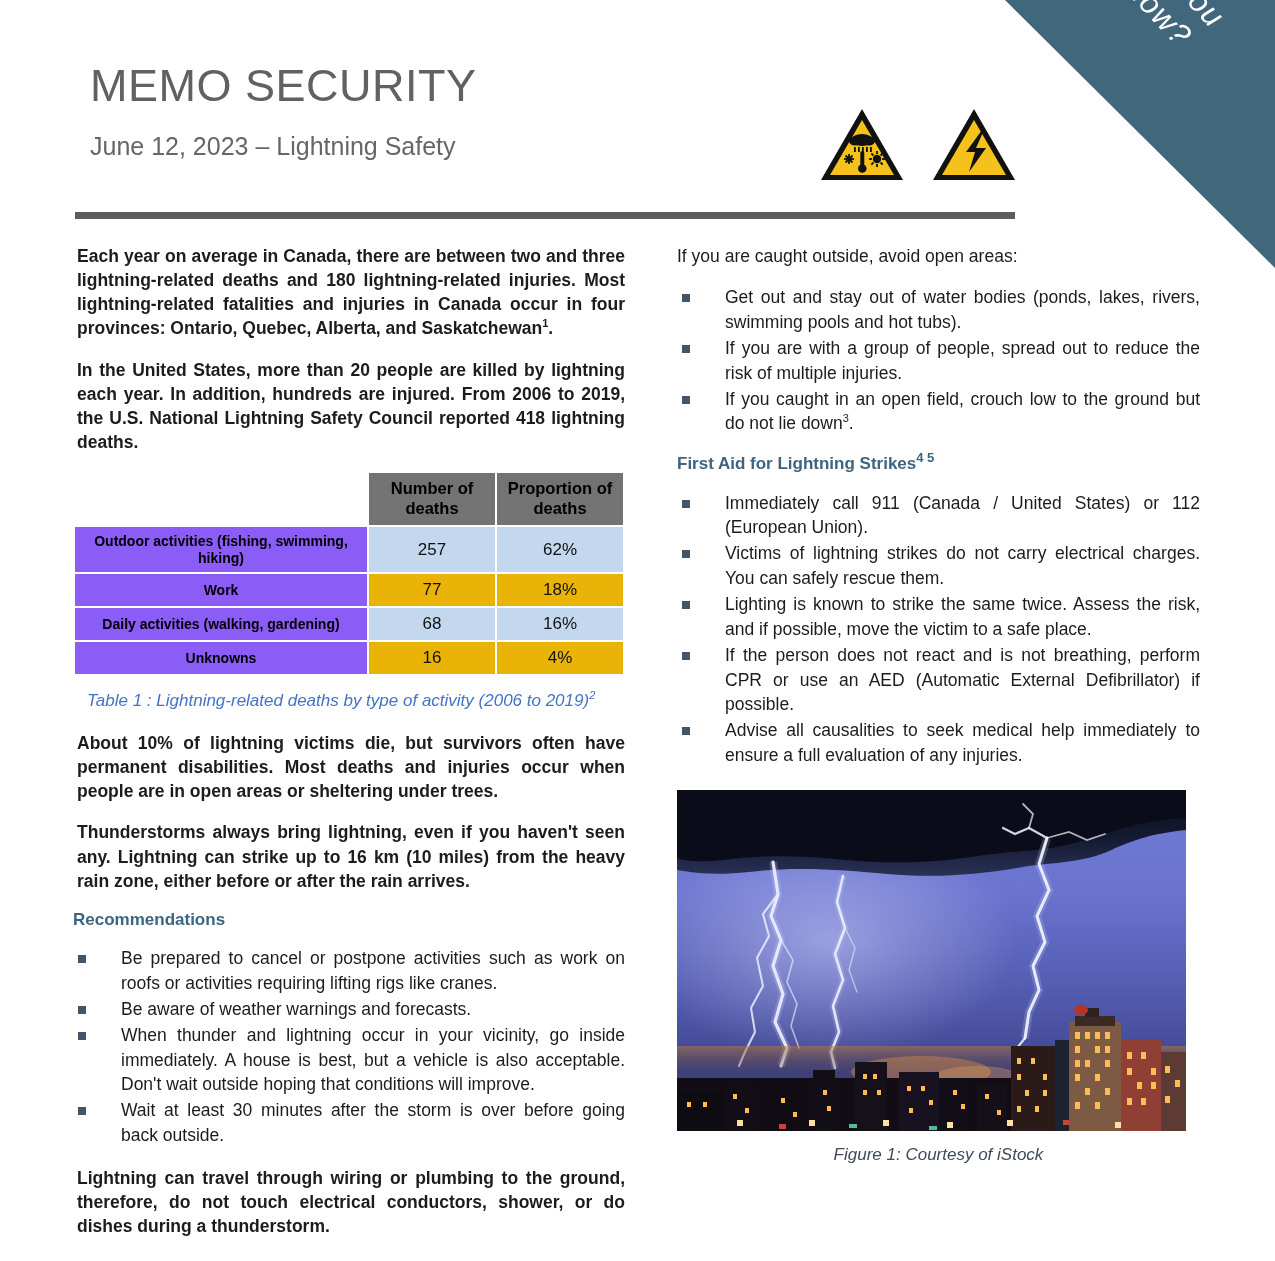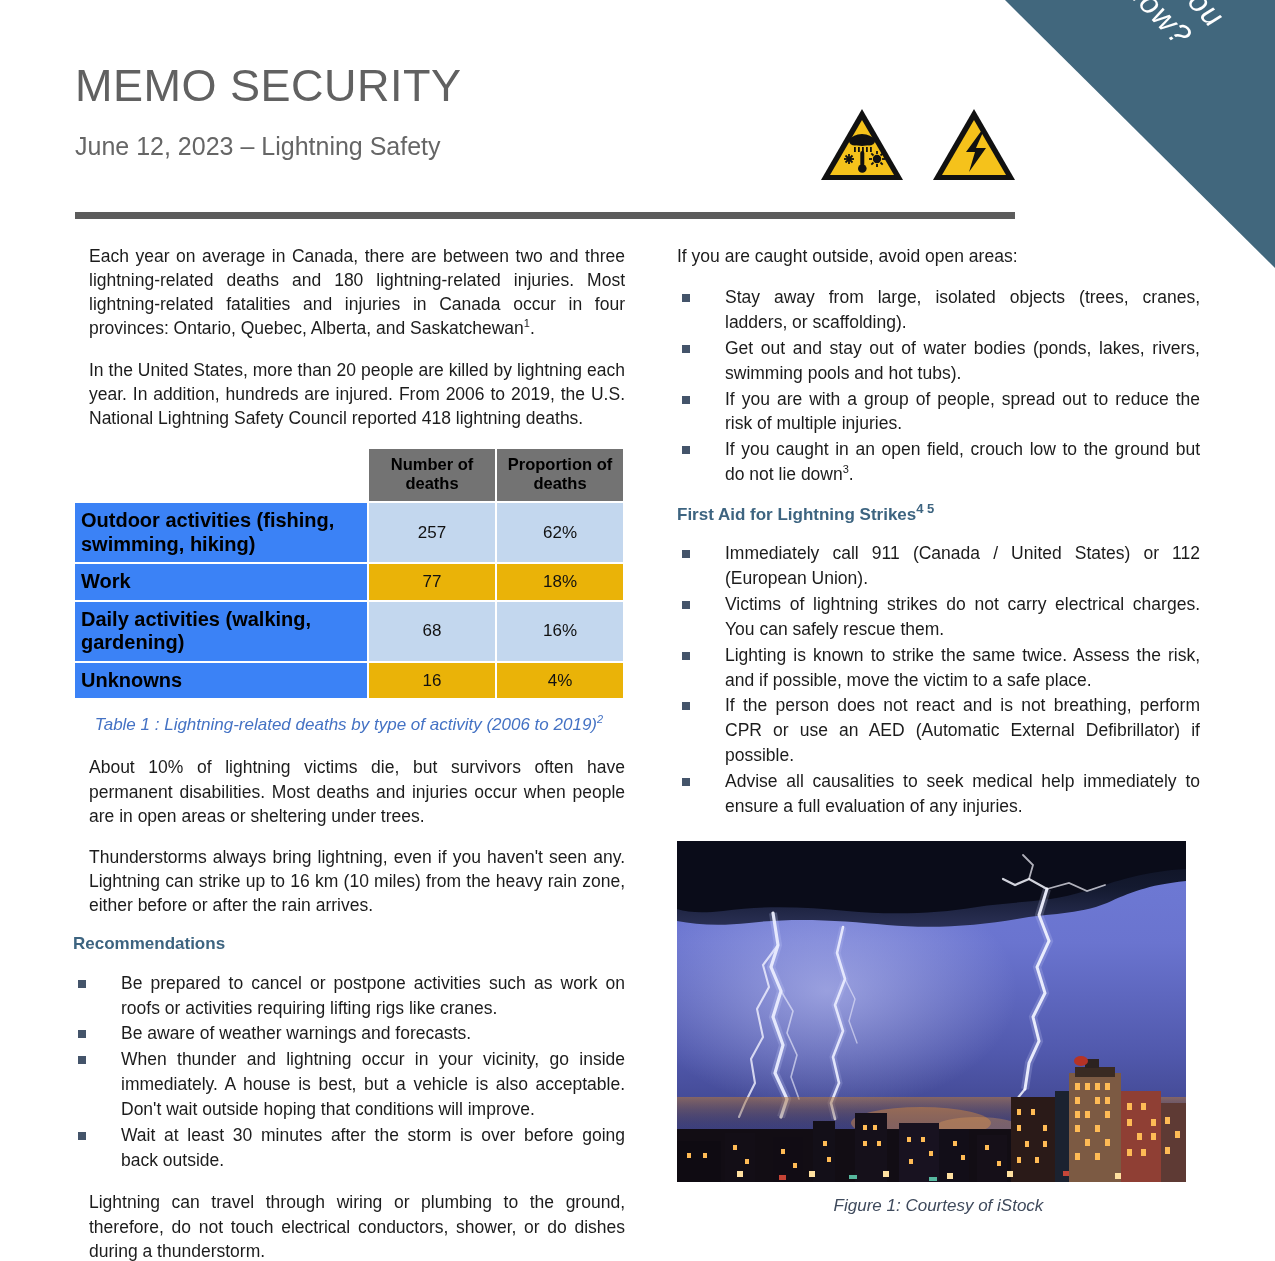--- a/index.html
+++ b/index.html
@@ -43,21 +43,21 @@
     font-style: italic;
     line-height: 1.18;
     letter-spacing: 1px;
     white-space: nowrap;
   }
   .corner-banner .banner-text span { display: block; }
 
   
   .doc-header {
     position: absolute;
-    left: 75px; top: 62px;
+    left: 90px; top: 62px;
     width: 1125px;
   }
   .doc-title {
     font-size: 45px;
     font-weight: normal;
     color: #616161;
     letter-spacing: 0.5px;
     margin: 0;
     line-height: 1.08;
   }
@@ -103,23 +103,24 @@
     font-weight: bold;
     color: #3d6480;
     margin: 0 0 16px 0;
     line-height: 1.2;
   }
   h2.sec sup { font-size: 13px; font-weight: bold; }
 
   p.body {
     font-size: 17.5px;
     line-height: 1.38;
-    margin: 0 0 17px 16px;
+    margin: 0 0 17px 4px;
     text-align: justify;
     color: #1c1c1c;
+    font-weight: bold;
   }
   p.body.last { margin-bottom: 0; }
   p.lead {
     font-size: 17.5px;
     line-height: 1.38;
     margin: 0 0 17px 0;
     color: #1c1c1c;
   }
   sup { font-size: 11px; vertical-align: super; line-height: 0; }
 
@@ -160,44 +161,44 @@
     background: #737373;
     color: #000000;
     font-size: 16.5px;
     font-weight: bold;
     line-height: 1.18;
     padding: 6px 4px 7px 4px;
     text-align: center;
     vertical-align: middle;
   }
   table.deaths td.rowlabel {
-    background: #3b82f6;
+    background: #8b5cf6;
     color: #000000;
-    font-size: 20px;
+    font-size: 14px;
     font-weight: bold;
-    text-align: left;
+    text-align: center;
     vertical-align: middle;
     padding: 6px 6px;
     line-height: 1.18;
   }
   table.deaths td.val {
     font-size: 17px;
     text-align: center;
     vertical-align: middle;
     color: #111111;
     padding: 6px 20px;
   }
   table.deaths tr.shadeA td.val { background: #c3d7ee; }
   table.deaths tr.shadeB td.val { background: #eab308; }
 
   p.tcaption {
     font-size: 17px;
     font-style: italic;
     color: #4472c4;
-    text-align: center;
+    text-align: left;
     line-height: 1.35;
     margin: 14px 14px 18px 14px;
   }
   p.fcaption {
     font-size: 17px;
     font-style: italic;
     color: #3f4a5c;
     text-align: center;
     margin: 14px 0 0 0;
   }
@@ -338,21 +339,20 @@
     </ul>
 
     <p class="body last">Lightning can travel through wiring or plumbing to the ground, therefore, do not touch electrical conductors, shower, or do dishes during a thunderstorm.</p>
   </div>
 
   <div class="col right">
 
     <p class="lead">If you are caught outside, avoid open areas:</p>
 
     <ul class="sqlist">
-      <li><span class="bullet"></span><span>Stay away from large, isolated objects (trees, cranes, ladders, or scaffolding).</span></li>
       <li><span class="bullet"></span><span>Get out and stay out of water bodies (ponds, lakes, rivers, swimming pools and hot tubs).</span></li>
       <li><span class="bullet"></span><span>If you are with a group of people, spread out to reduce the risk of multiple injuries.</span></li>
       <li><span class="bullet"></span><span>If you caught in an open field, crouch low to the ground but do not lie down</span><sup>3</sup>.</li>
     </ul>
 
     <h2 class="sec"><span>First Aid for Lightning Strikes</span><sup>4 5</sup></h2>
 
     <ul class="sqlist">
       <li><span class="bullet"></span><span>Immediately call 911 (Canada / United States) or 112 (European Union).</span></li>
       <li><span class="bullet"></span><span>Victims of lightning strikes do not carry electrical charges. You can safely rescue them.</span></li>

